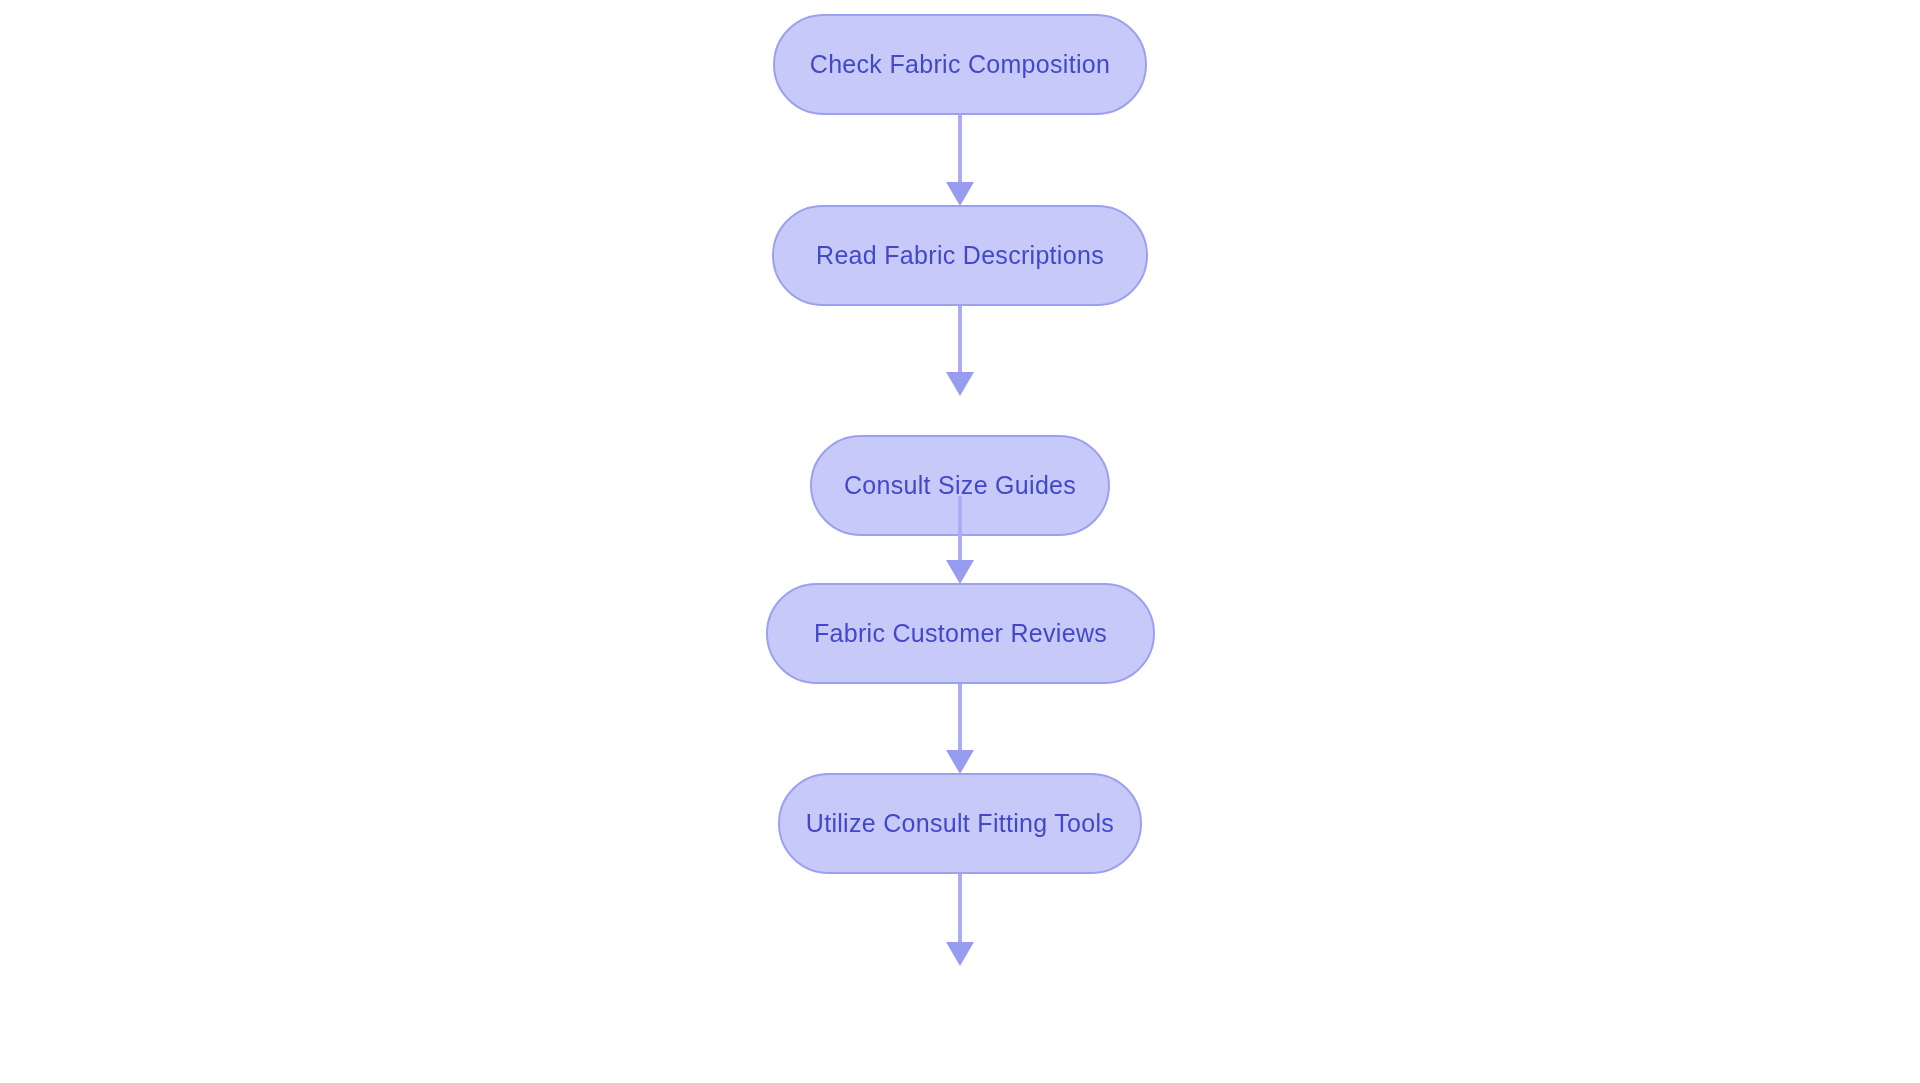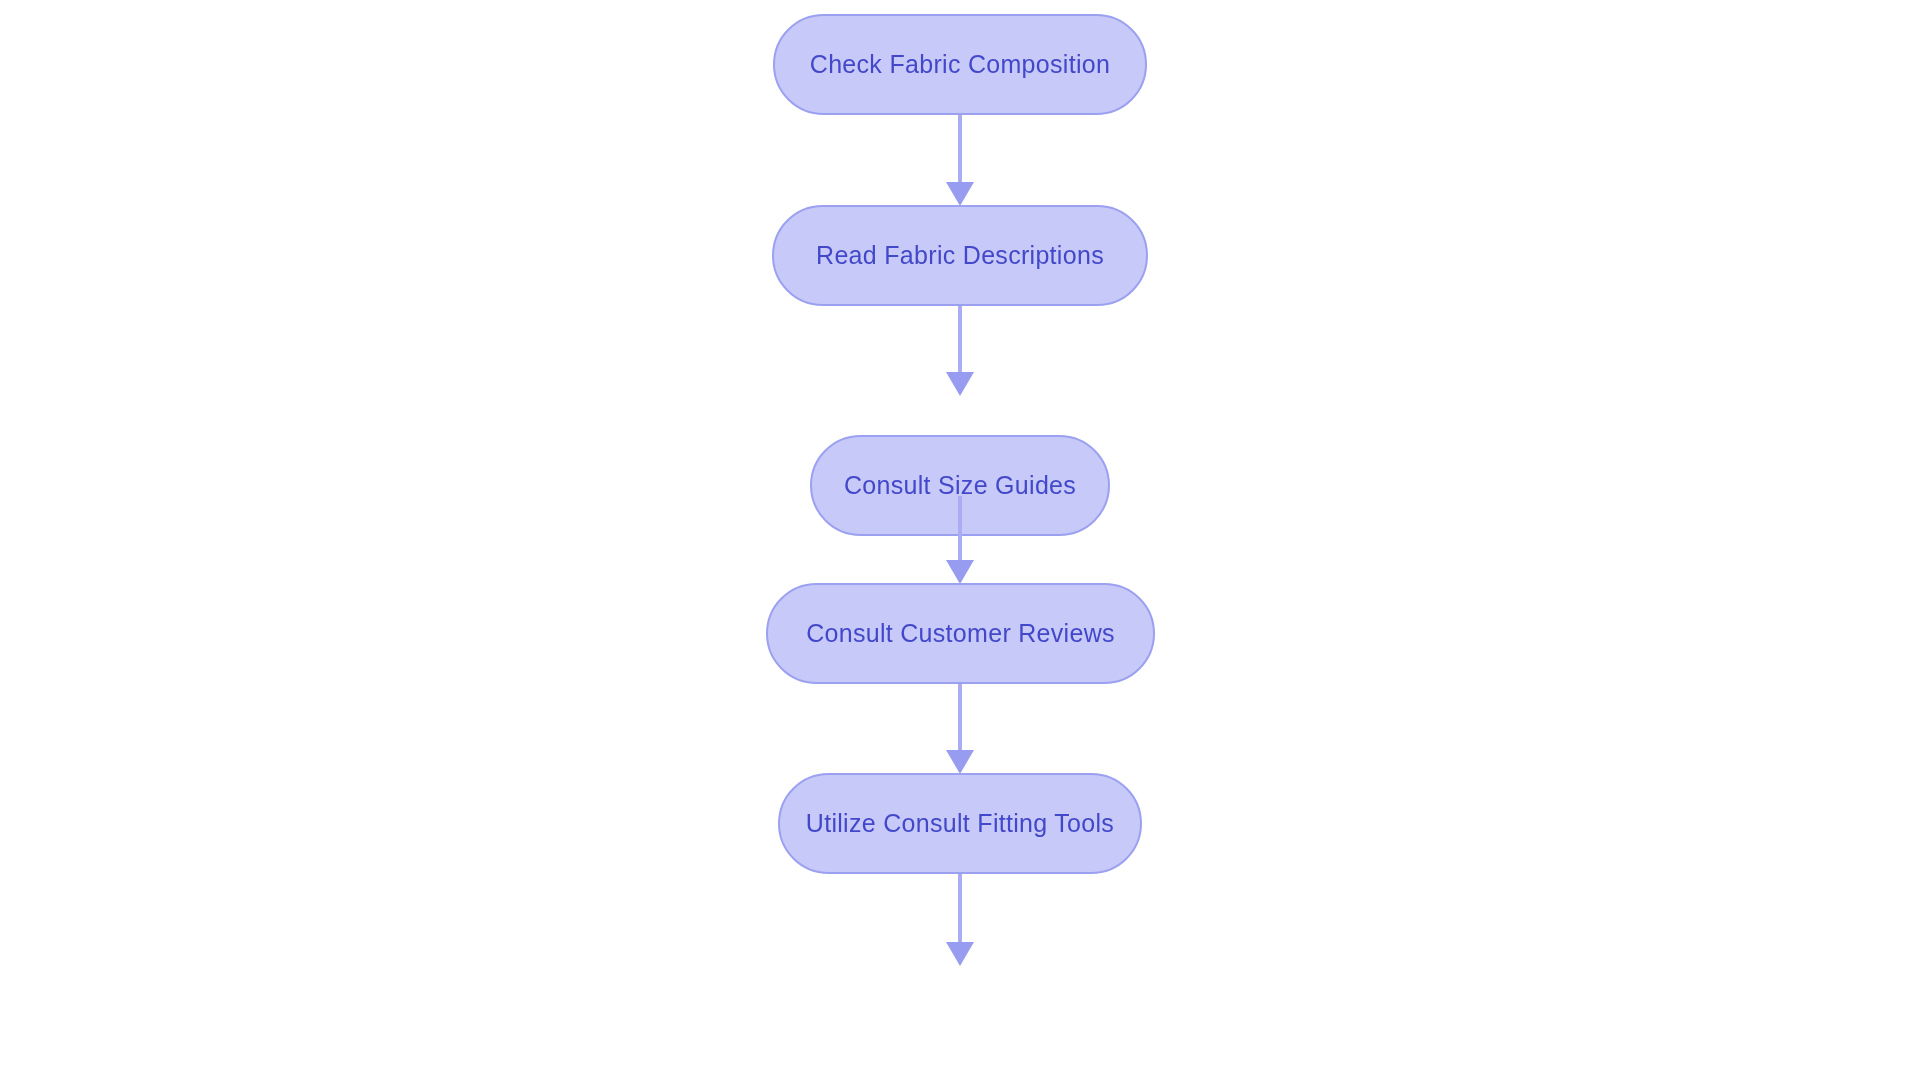--- a/index.html
+++ b/index.html
@@ -98,21 +98,21 @@
   <div class="node n3">
     <span class="node-label">Consult Size Guides</span>
   </div>
 
   <div class="arrow a3">
     <div class="arrow-line"></div>
     <div class="arrow-head"></div>
   </div>
 
   <div class="node n4">
-    <span class="node-label">Consult Customer Reviews</span>
+    <span class="node-label">Fabric Customer Reviews</span>
   </div>
 
   <div class="arrow a4">
     <div class="arrow-line"></div>
     <div class="arrow-head"></div>
   </div>
 
   <div class="node n5">
     <span class="node-label">Utilize Consult Fitting Tools</span>
   </div>

